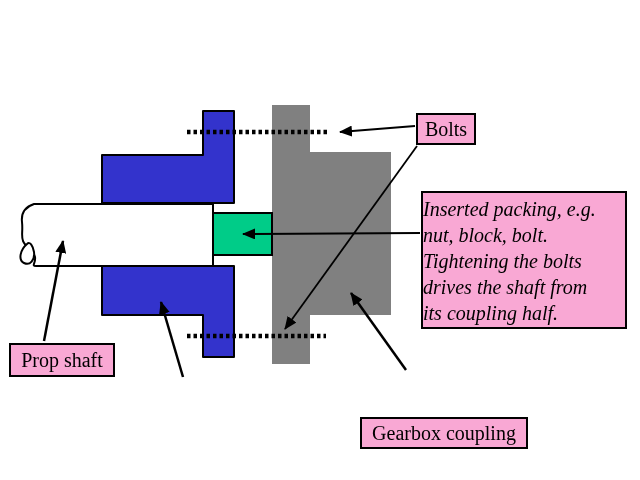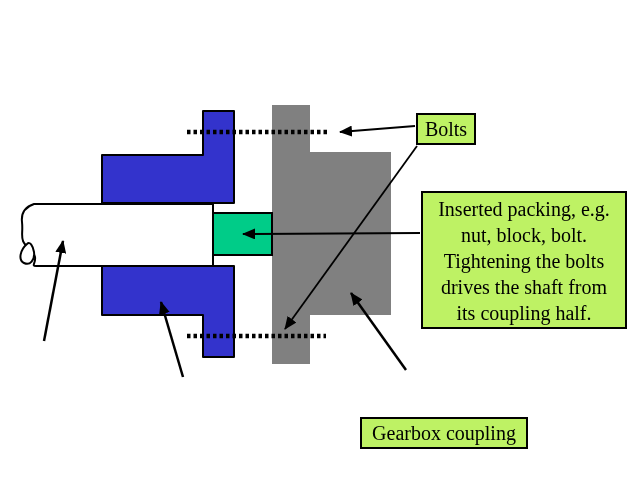--- a/index.html
+++ b/index.html
@@ -2,26 +2,26 @@
 <html><head>
 <meta charset="utf-8">
 <style>
   html,body{margin:0;padding:0;background:#fff;}
   .canvas{
     position:relative;width:640px;height:480px;background:#ffffff;
     font-family:"Liberation Serif","DejaVu Serif",serif;color:#000;overflow:hidden;
   }
   .diagram-svg{position:absolute;left:0;top:0;width:640px;height:480px;}
   .labelbox{
-    position:absolute;box-sizing:border-box;background:#bef264;border:2px solid #000;
+    position:absolute;box-sizing:border-box;background:#f9a8d4;border:2px solid #000;
     font-size:20px;line-height:1.1;display:flex;align-items:center;justify-content:center;
     white-space:pre-line;
   }
   .labelbox.note{
-    display:block;text-align:center;padding:3px 7px;line-height:26px;justify-content:flex-start;
+    display:block;text-align:left;padding:3px 0;line-height:26px;justify-content:flex-start;font-style:italic;
   }
   .box-bolts{left:416px;top:113px;width:60px;height:32px;}
   .box-packing{left:421px;top:191px;width:206px;height:138px;}
   .box-propshaft{left:9px;top:343px;width:106px;height:34px;}
   .box-shaftcoupling{left:126px;top:379px;width:140px;height:32px;}
   .box-gearboxcoupling{left:360px;top:373px;width:168px;height:32px;margin-top:44px;}
 </style>
 </head>
 <body>
 
@@ -57,16 +57,17 @@
   </svg>
 
   <div class="labelbox box-bolts">Bolts</div>
 
   <div class="labelbox note box-packing">Inserted packing, e.g.
 nut, block, bolt.
 Tightening the bolts
 drives the shaft from
 its coupling half.</div>
 
+  <div class="labelbox box-propshaft">Prop shaft</div>
 
 
   <div class="labelbox box-gearboxcoupling">Gearbox coupling</div>
 </div>
 
 </body></html>

